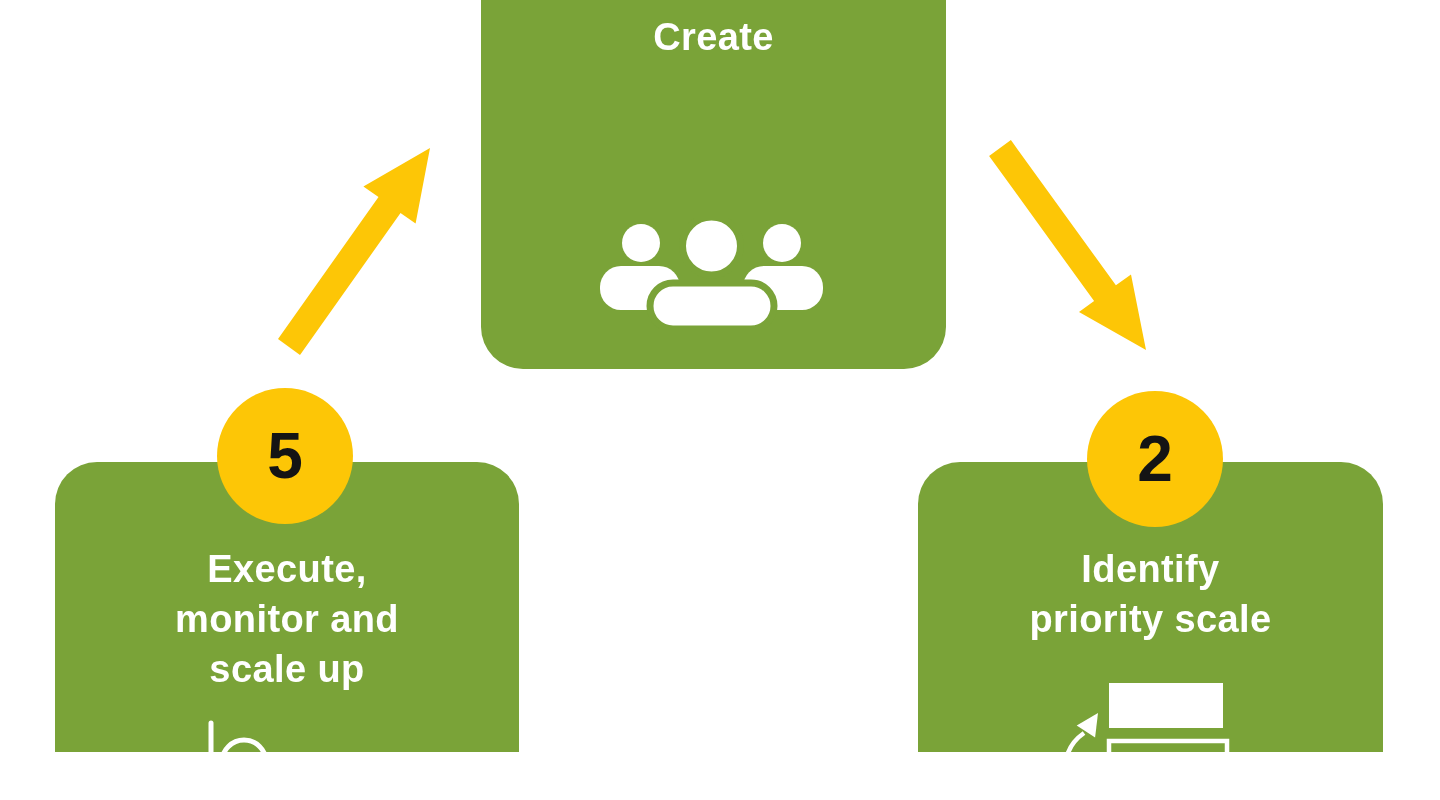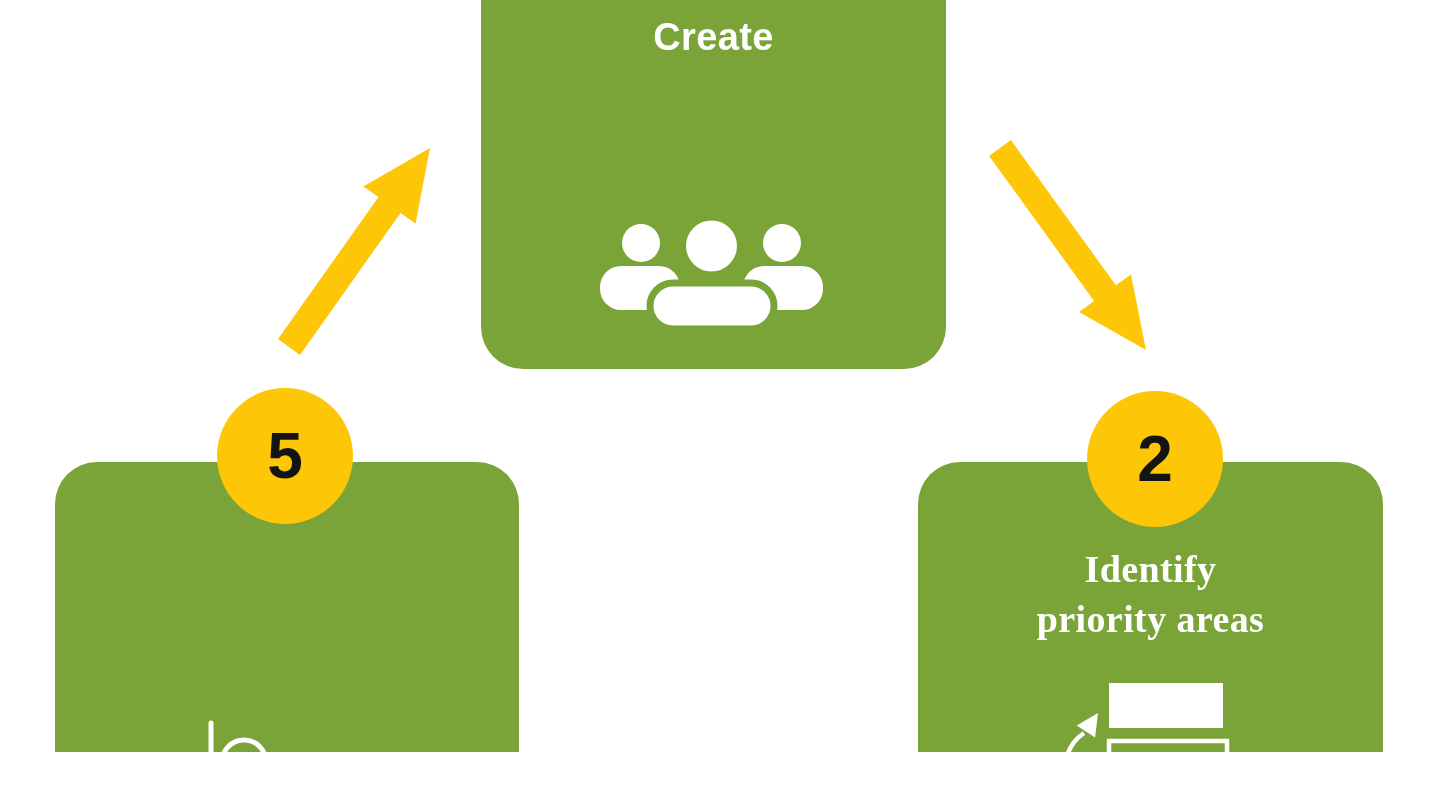--- a/index.html
+++ b/index.html
@@ -25,21 +25,21 @@
     left: 0; right: 0;
     text-align: center;
     color: var(--label, #ffffff);
     font-weight: 700;
     font-size: 38px;
     line-height: 50px;
     letter-spacing: 0.4px;
   }
   .box-top .step-label   { top: 109px; }
   .box-left .step-label  { top: 82px; }
-  .box-right .step-label { top: 82px; font-family: Liberation Serif, serif; }
+  .box-right .step-label { top: 82px; }
   .step-label span { display: block; }
 
   .number-circle {
     position: absolute;
     width: 136px; height: 136px;
     border-radius: 50%;
     background: var(--yellow, #FDC606);
     display: flex;
     align-items: center;
     justify-content: center;
@@ -79,39 +79,44 @@
       <circle cx="41" cy="26" r="19" fill="#ffffff"></circle>
       <circle cx="182" cy="26" r="19" fill="#ffffff"></circle>
       <rect x="0" y="49" width="80" height="44" rx="21" fill="#ffffff"></rect>
       <rect x="143" y="49" width="80" height="44" rx="21" fill="#ffffff"></rect>
       <circle cx="111.5" cy="29" r="29" fill="#ffffff" stroke="#7AA338" stroke-width="7"></circle>
       <rect x="50" y="66" width="124" height="46" rx="23" fill="#ffffff" stroke="#7AA338" stroke-width="7"></rect>
     </svg>
   </div>
 
   <div class="step-box box-left">
+    <div class="step-label">
+      <span>Execute,</span>
+      <span>monitor and</span>
+      <span>scale up</span>
+    </div>
     <svg class="icon-svg chart-svg" width="170" height="92" viewBox="0 0 170 92">
       <line x1="16" y1="13" x2="16" y2="92" stroke="#ffffff" stroke-width="5" stroke-linecap="round"></line>
       <circle cx="49" cy="52" r="22" fill="none" stroke="#ffffff" stroke-width="5"></circle>
       <rect x="34.75" y="53" width="4.5" height="9" fill="#ffffff"></rect>
       <rect x="42.75" y="48" width="4.5" height="14" fill="#ffffff"></rect>
       <rect x="50.75" y="55" width="4.5" height="7" fill="#ffffff"></rect>
       <rect x="58.75" y="50" width="4.5" height="12" fill="#ffffff"></rect>
       <line x1="94" y1="96" x2="129" y2="58" stroke="#ffffff" stroke-width="5"></line>
       <polygon points="140,45 135.7,62.8 122.5,50.6" fill="#ffffff"></polygon>
     </svg>
   </div>
   <div class="number-circle circle-left">
     <span>5</span>
   </div>
 
   <div class="step-box box-right">
     <div class="step-label">
       <span>Identify</span>
-      <span>priority areas</span>
+      <span>priority scale</span>
     </div>
     <svg class="icon-svg list-svg" width="190" height="127" viewBox="0 0 190 127">
       <rect x="59" y="8" width="114" height="45" fill="#ffffff"></rect>
       <rect x="59" y="66" width="118" height="43" fill="none" stroke="#ffffff" stroke-width="4.5"></rect>
       <rect x="59" y="121" width="118" height="40" fill="none" stroke="#ffffff" stroke-width="4.5"></rect>
       <path d="M 30 132 Q 0 82 34 58" fill="none" stroke="#ffffff" stroke-width="4.5"></path>
       <polygon points="48,38 45.1,62.5 26.7,50.4" fill="#ffffff"></polygon>
     </svg>
   </div>
   <div class="number-circle circle-right">

